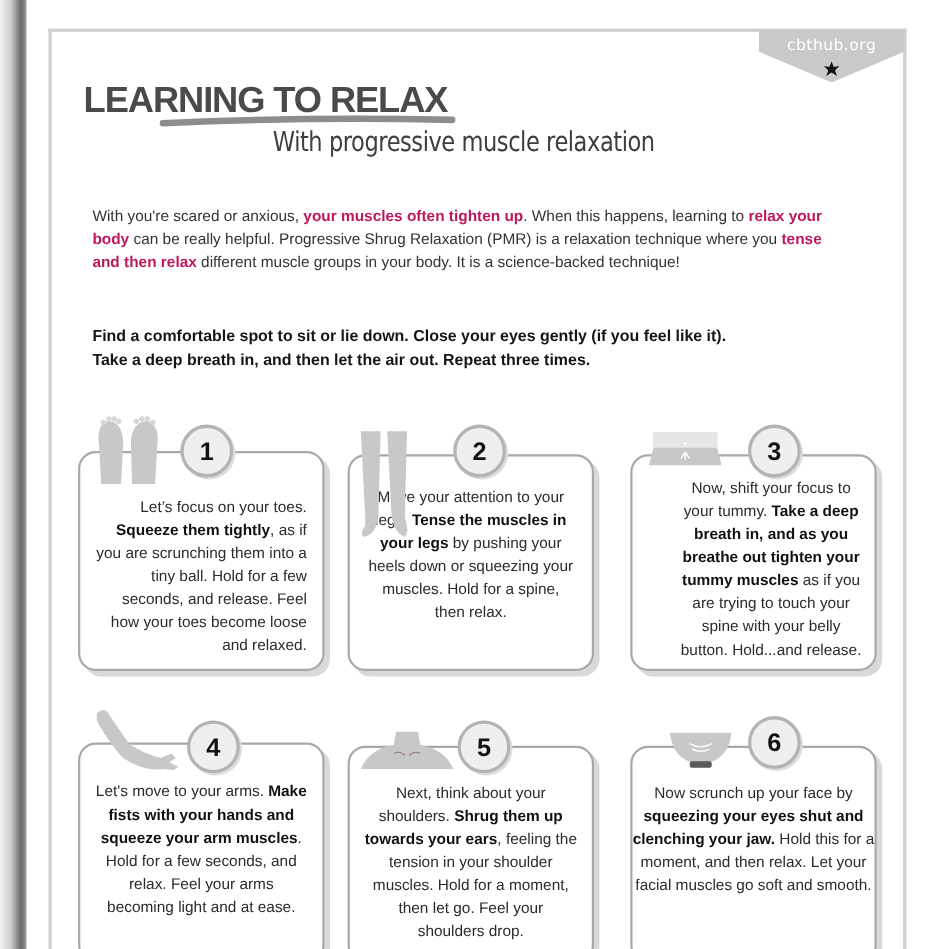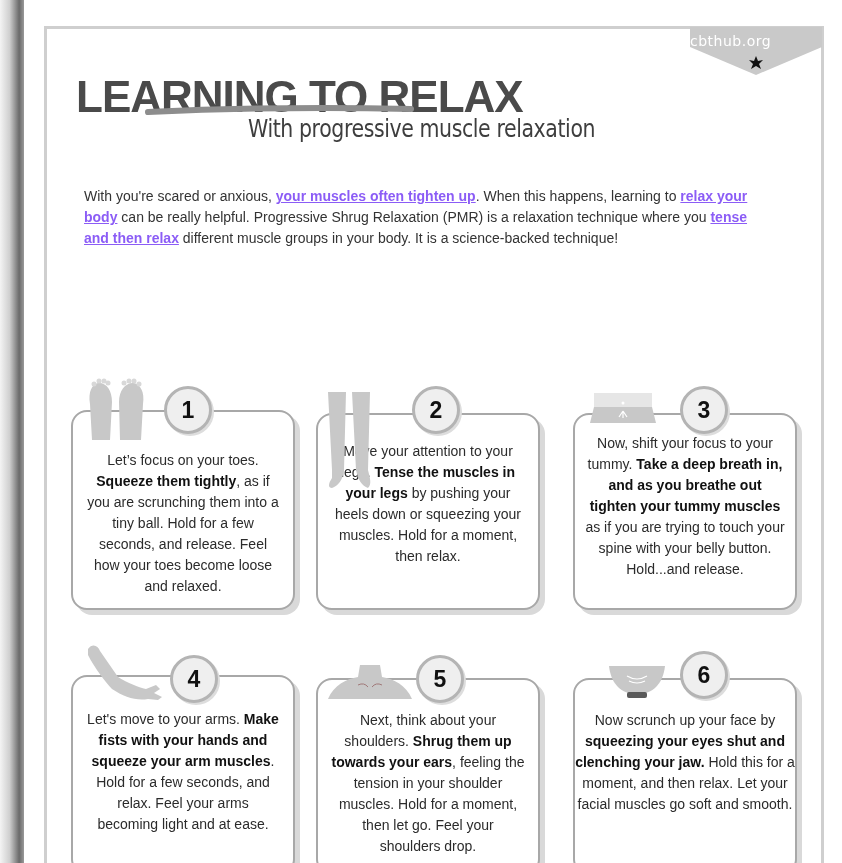--- a/index.html
+++ b/index.html
@@ -15,41 +15,41 @@
   }
   .page {
     position:absolute; left:44px; top:26px; width:780px; height:900px;
     border:3px solid #cfcfcf; border-bottom:none; background:#fff; box-sizing:border-box;
   }
   .badge {
     position:absolute; left:690px; top:27px; width:132px; height:48px;
   }
   .badge svg { position:absolute; left:0; top:0; }
   .badge-text {
-    position:absolute; left:0; top:6px; width:132px; 
+    position:absolute; left:0; top:6px; width:132px; text-align:center;
     color:#ffffff; font-size:14px; letter-spacing:0.5px;
     font-family:"DejaVu Sans", sans-serif;
   }
   .title {
     position:absolute; left:76px; top:72px;
     font-family:"Liberation Sans", sans-serif; font-weight:bold;
-    font-size:44px; color:#4a4a4a; letter-spacing:-1px;
+    font-size:33px; color:#4a4a4a; letter-spacing:-1px;
   }
   .title-underline { position:absolute; left:145px; top:104px; }
   .subtitle {
     position:absolute; left:248px; top:114px;
     font-family:"DejaVu Sans", sans-serif; font-size:25px; color:#3e3e3e;
     transform:scaleX(0.82); transform-origin:left top; letter-spacing:-0.5px;
   }
   .intro {
     position:absolute; left:84px; top:186px; width:690px;
     font-size:14px; line-height:21px; color:#333;
     font-family:"Liberation Sans", sans-serif;
   }
-  .intro b { color:#8b5cf6;text-decoration:underline; }
+  .intro b { color:#be185d; }
   .instructions {
     position:absolute; left:84px; top:295px; width:700px;
     font-size:14.5px; line-height:22px; font-weight:bold; color:#151515;
     font-family:"Liberation Sans", sans-serif;
   }
   .card {
     position:absolute; width:224px; box-sizing:border-box;
     border:2.5px solid #a8a8a8; border-radius:16px; background:#fff;
     box-shadow:5px 5px 0 #d9d9d9;
   }
@@ -86,50 +86,52 @@
 
 <div class="title">LEARNING TO RELAX</div>
 <svg class="title-underline" width="270" height="12" viewBox="0 0 270 12">
   <path d="M3,8 C90,4 180,3 266,5" stroke="#8d8d8d" stroke-width="6" fill="none" stroke-linecap="round"></path>
 </svg>
 <div class="subtitle">With progressive muscle relaxation</div>
 
 <div class="intro"><span>With you're scared or anxious, </span><b>your muscles often tighten up</b><span>. When this happens, learning to </span><b>relax your body</b><span> can be really helpful. Progressive Shrug Relaxation (PMR) is a relaxation technique where you </span><b>tense and then relax</b><span> different muscle groups in your body. It is a science-backed technique!</span></div>
 
 <div class="instructions">
+  <div>Find a comfortable spot to sit or lie down. Close your eyes gently (if you feel like it).</div>
+  <div>Take a deep breath in, and then let the air out. Repeat three times.</div>
 </div>
 
 <div class="card" style="left:71px;top:410px;height:200px;">
-  <div class="card-text" style="top:38px;padding:0 14px;"><span>Let’s focus on your toes. </span><b>Squeeze them tightly</b><span>, as if you are scrunching them into a tiny ball. Hold for a few seconds, and release. Feel how your toes become loose and relaxed.</span></div>
+  <div class="card-text" style="top:38px;padding:0 14px;text-align:right;"><span>Let’s focus on your toes. </span><b>Squeeze them tightly</b><span>, as if you are scrunching them into a tiny ball. Hold for a few seconds, and release. Feel how your toes become loose and relaxed.</span></div>
 </div>
 <svg class="illus" style="left:86px;top:378px;" width="62" height="64" viewBox="0 0 62 64">
   <path d="M6,62 L4,26 C2,14 6,6 12,5 C20,4 26,12 26,24 L24,62 Z" fill="#c8c8c8"></path>
   <path d="M34,62 L33,24 C33,12 40,4 48,5 C54,6 59,14 57,26 L55,62 Z" fill="#c8c8c8"></path>
   <circle cx="8" cy="6" r="2.5" fill="#d8d8d8"></circle>
     <circle cx="13" cy="3" r="2.5" fill="#d8d8d8"></circle>
     <circle cx="18" cy="3" r="2.5" fill="#d8d8d8"></circle>
     <circle cx="22" cy="5" r="2.5" fill="#d8d8d8"></circle>
   <circle cx="38" cy="5" r="2.5" fill="#d8d8d8"></circle>
     <circle cx="43" cy="3" r="2.5" fill="#d8d8d8"></circle>
     <circle cx="48" cy="3" r="2.5" fill="#d8d8d8"></circle>
     <circle cx="53" cy="6" r="2.5" fill="#d8d8d8"></circle>
 </svg>
 <div class="num-circle" style="left:164px;top:386px;">1</div>
 
 <div class="card" style="left:316px;top:413px;height:197px;">
-  <div class="card-text" style="top:26px;padding:0 14px;"><span>Move your attention to your legs. </span><b>Tense the muscles in your legs</b><span> by pushing your heels down or squeezing your muscles. Hold for a moment, then relax.</span></div>
+  <div class="card-text" style="top:26px;padding:0 14px;"><span>Move your attention to your legs. </span><b>Tense the muscles in your legs</b><span> by pushing your heels down or squeezing your muscles. Hold for a spine, then relax.</span></div>
 </div>
 <svg class="illus" style="left:324px;top:390px;" width="52" height="100" viewBox="0 0 52 100">
   <path d="M4,2 L22,2 L20,80 C19,90 14,96 8,98 C4,98 4,94 8,88 L8,80 Z" fill="#c8c8c8"></path>
   <path d="M28,2 L46,2 L44,80 C46,88 48,94 44,98 C38,96 34,90 32,80 Z" fill="#c8c8c8"></path>
 </svg>
 <div class="num-circle" style="left:412px;top:386px;">2</div>
 
 <div class="card" style="left:573px;top:413px;height:197px;">
-  <div class="card-text" style="top:18px;padding:0 10px;"><span>Now, shift your focus to your tummy. </span><b>Take a deep breath in, and as you breathe out tighten your tummy muscles</b><span> as if you are trying to touch your spine with your belly button. Hold...and release.</span></div>
+  <div class="card-text" style="top:18px;padding:0 10px;margin-left:32px;"><span>Now, shift your focus to your tummy. </span><b>Take a deep breath in, and as you breathe out tighten your tummy muscles</b><span> as if you are trying to touch your spine with your belly button. Hold...and release.</span></div>
 </div>
 <svg class="illus" style="left:590px;top:393px;" width="66" height="32" viewBox="0 0 66 32">
   <polygon points="4,0 62,0 62,14 66,30 0,30 4,14" fill="#c8c8c8"></polygon>
   <polygon points="4,0 62,0 62,14 4,14" fill="#e6e6e6"></polygon>
   <circle cx="33" cy="10" r="1.5" fill="#fff"></circle>
   <path d="M33,18 l-4,6 M33,18 l4,6 M33,18 l0,7" stroke="#fff" stroke-width="1.2"></path>
 </svg>
 <div class="num-circle" style="left:680px;top:386px;">3</div>
 
 <div class="card" style="left:71px;top:675px;height:200px;">

